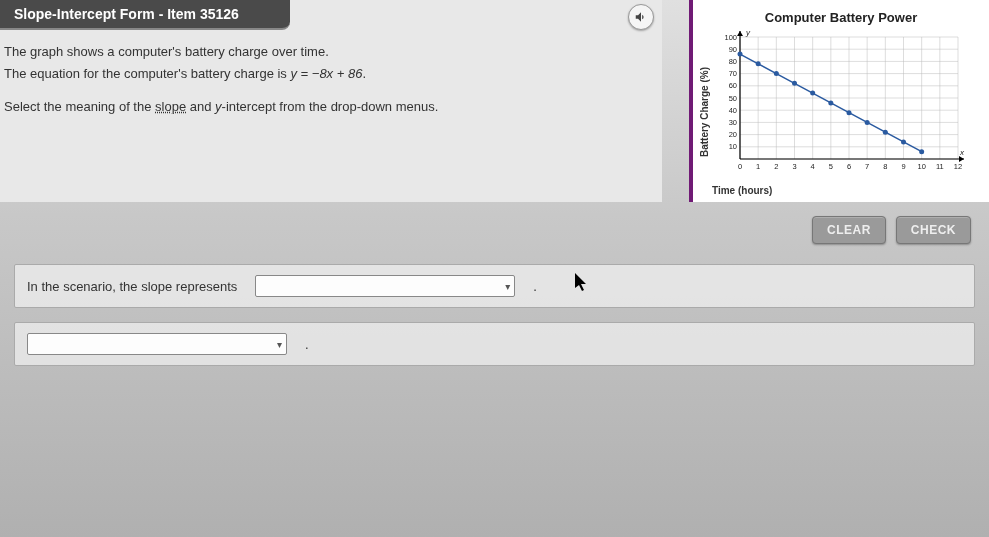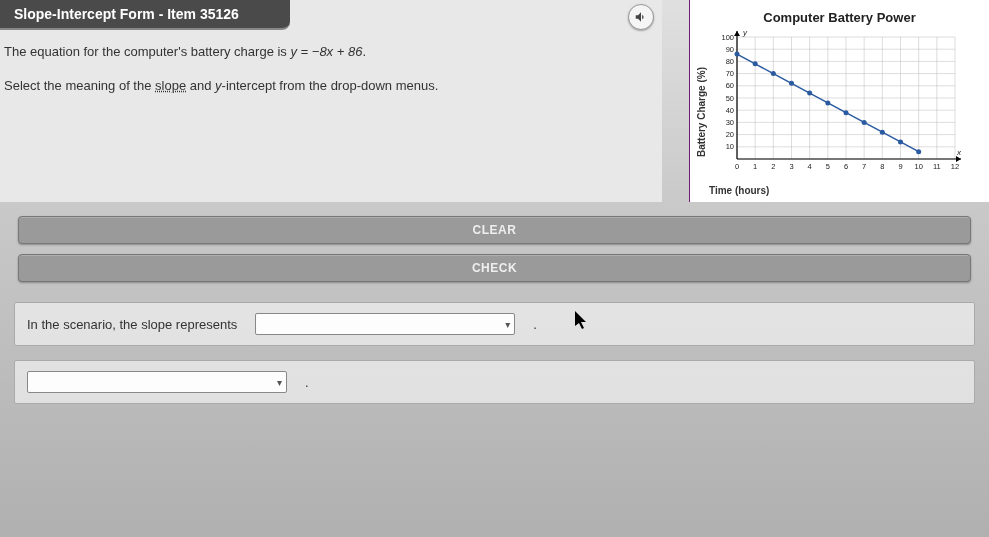--- a/index.html
+++ b/index.html
@@ -56,21 +56,21 @@
       align-items: center;
       justify-content: center;
       cursor: pointer;
       box-shadow: 0 1px 2px rgba(0,0,0,0.3);
     }
     .audio-btn svg { width: 14px; height: 14px; }
     .chart-panel {
       width: 300px;
       background: #fff;
       padding: 10px 6px 6px 6px;
-      border-left: 1px solid #701a75;
+      border-left: 4px solid #701a75;
     }
     .chart-title {
       text-align: center;
       font-weight: bold;
       font-size: 13px;
       margin-bottom: 4px;
       color: #222;
     }
     .chart-wrap {
       display: flex;
@@ -88,21 +88,20 @@
       font-size: 10px;
       font-weight: bold;
       color: #333;
       margin-top: 2px;
     }
     .button-row {
       display: flex;
       justify-content: flex-end;
       gap: 10px;
       padding: 14px 18px;
-      flex-direction: column;
     }
     .btn {
       background: #9a9a9a;
       color: #eee;
       border: 1px solid #777;
       border-radius: 4px;
       padding: 6px 14px;
       font-size: 12px;
       font-weight: bold;
       cursor: pointer;
@@ -153,20 +152,21 @@
   <div class="question-panel">
     <div class="title-banner">Slope-Intercept Form - Item 35126</div>
 
     <div class="audio-btn">
       <svg viewBox="0 0 24 24" fill="#444">
         <path d="M3 9v6h4l5 5V4L7 9H3zm13.5 3a4.5 4.5 0 0 0-2.5-4v8a4.5 4.5 0 0 0 2.5-4z"></path>
       </svg>
     </div>
 
     <div class="question-body">
+      <p>The graph shows a computer's battery charge over time.</p>
       <p>
         <span>The equation for the computer's battery charge is </span><span class="eq">y = −8x + 86</span><span>.</span>
       </p>
       <p class="instruction">
         <span>Select the meaning of the </span><span class="slope-word">slope</span><span> and </span><span class="eq">y</span><span>-intercept from the drop-down menus.</span>
       </p>
     </div>
   </div>
 
   <div class="chart-panel">

